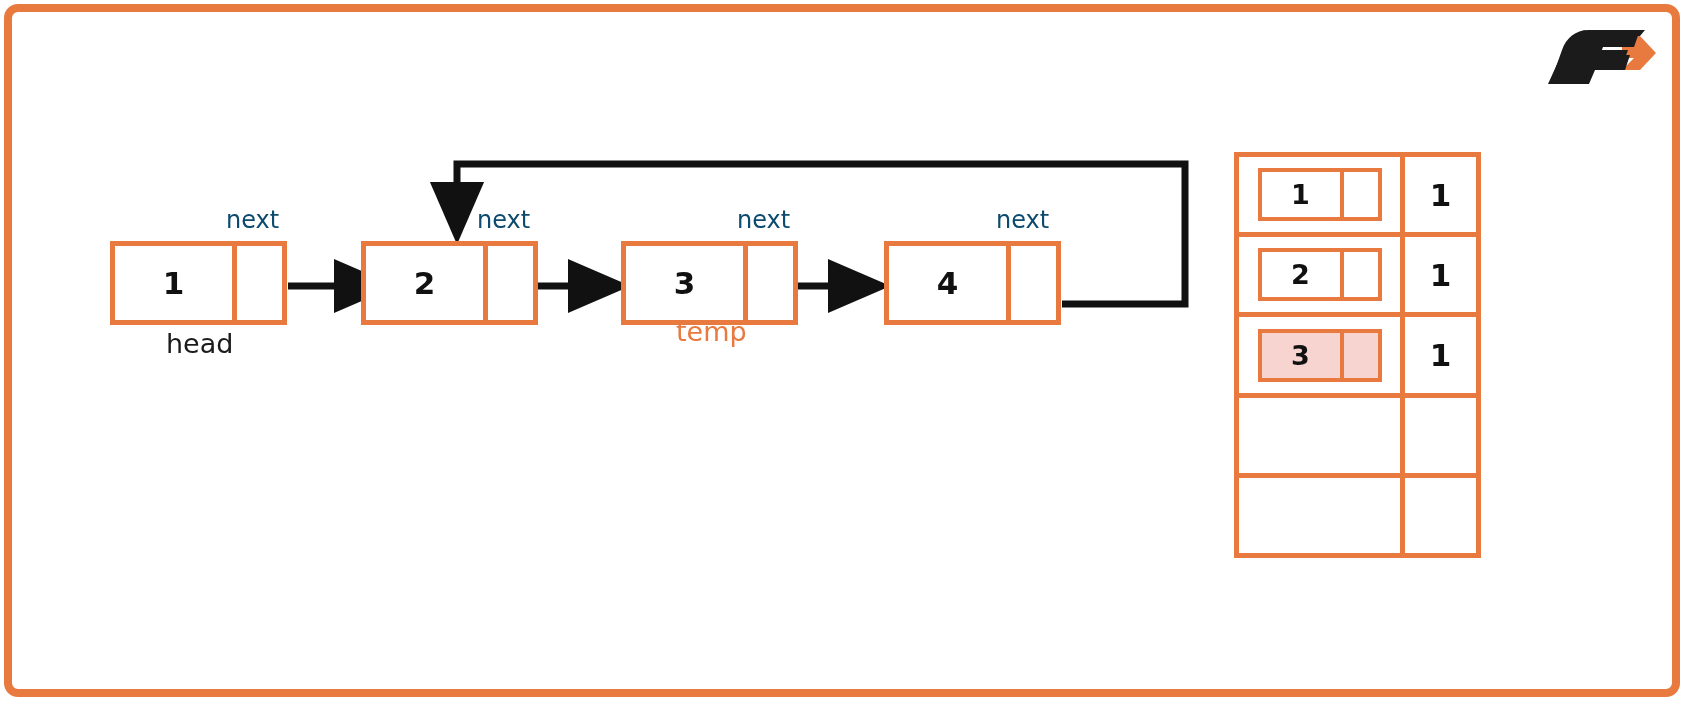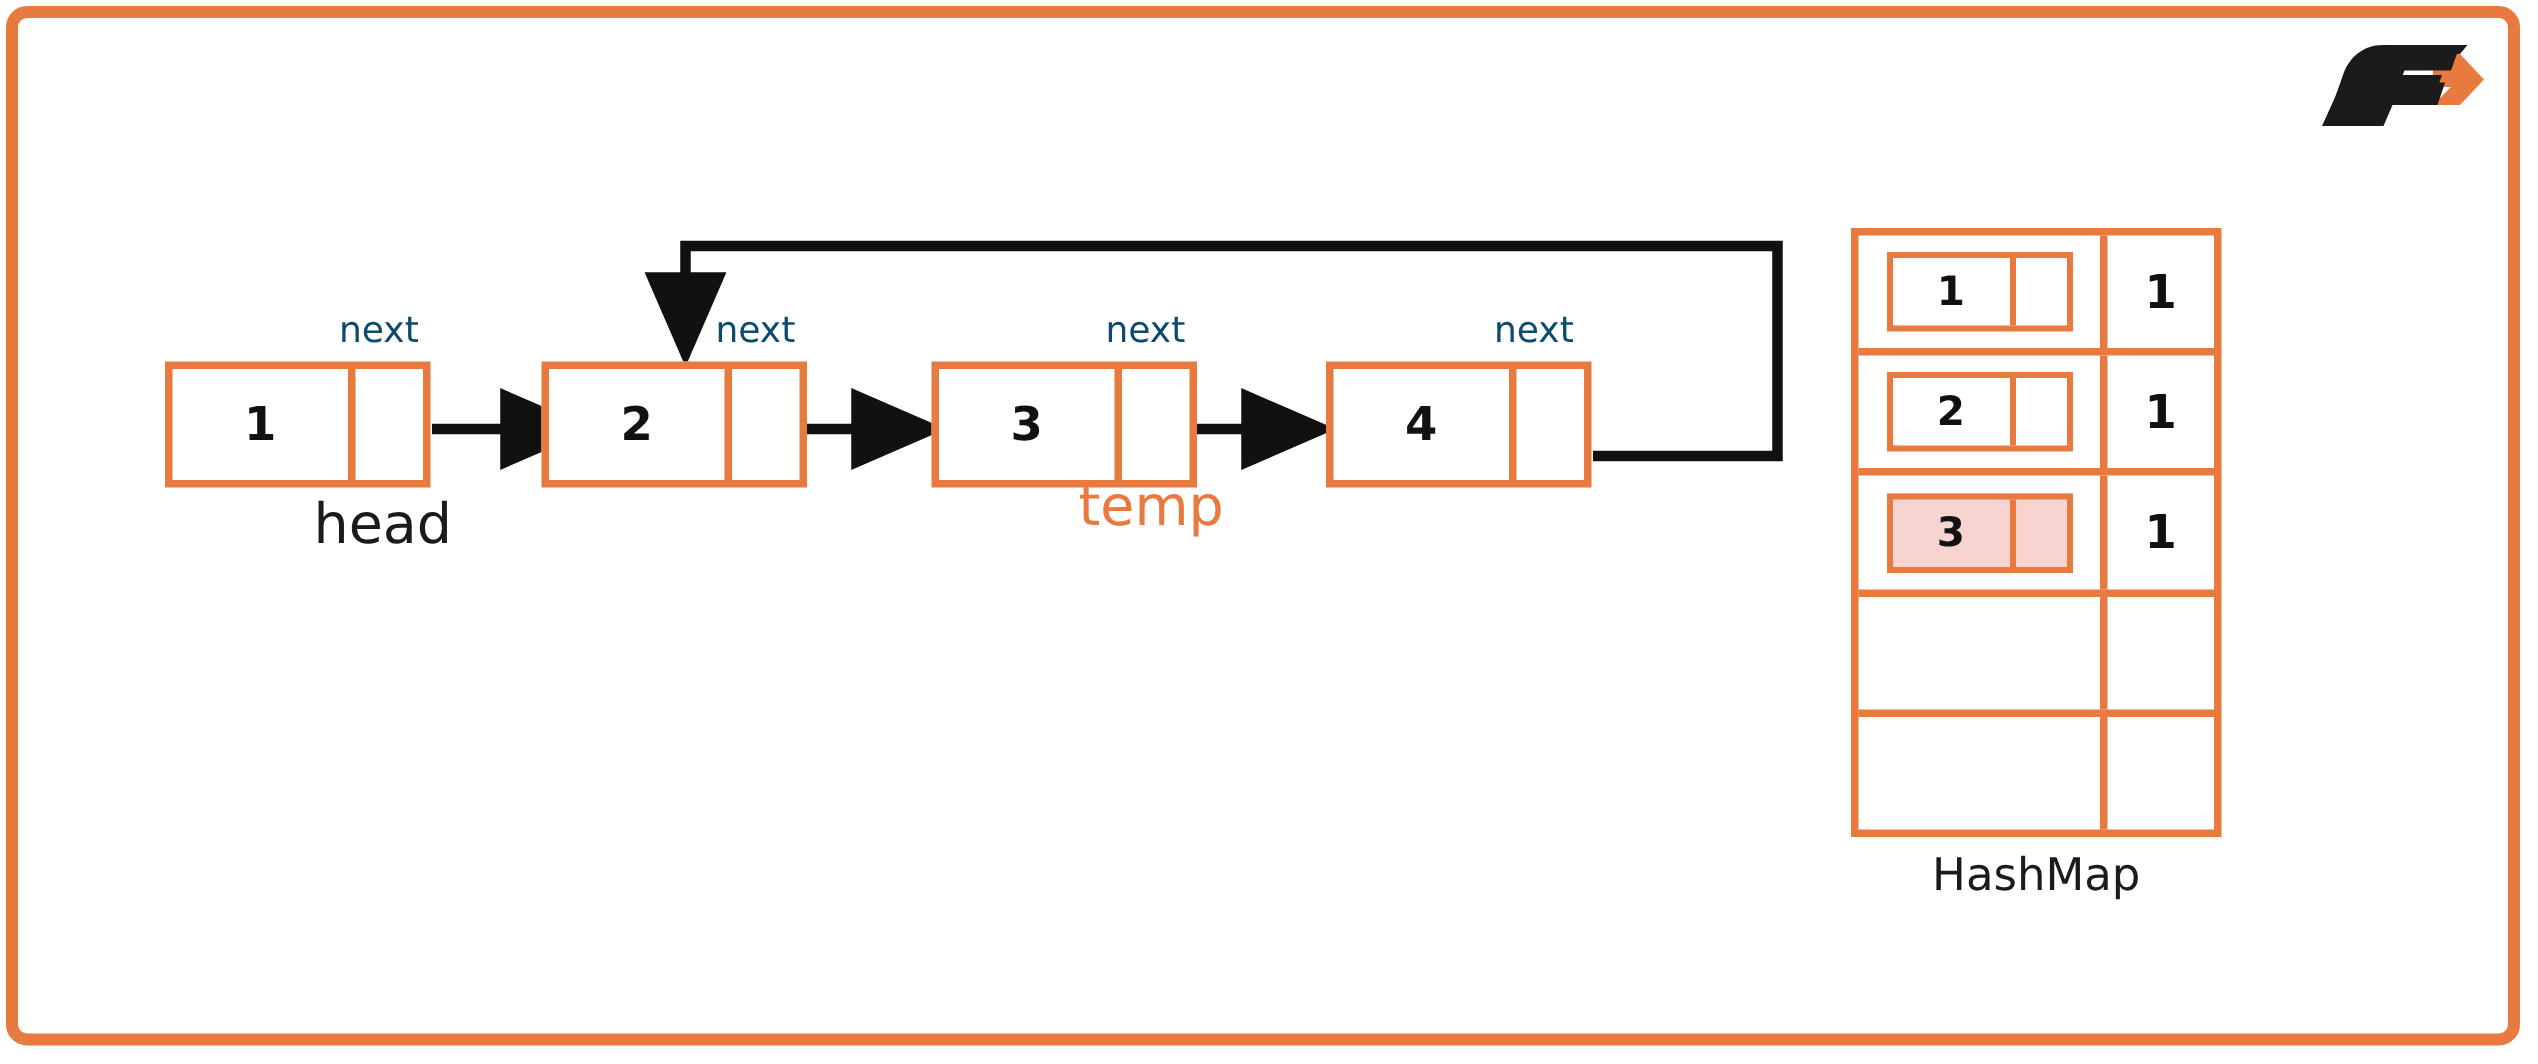--- a/index.html
+++ b/index.html
@@ -64,24 +64,23 @@
   }
 
   .next-label {
     position: absolute;
     font-size: 24px;
     color: #0c4a6e;
     white-space: nowrap;
   }
   .under-label {
     position: absolute;
-    font-size: 37px;
+    font-size: 27px;
     color: #1b1b1b;
     white-space: nowrap;
-    margin-left: 43px;
   }
   .under-label.accent { color: #e8793f; }
 
   
   .arrows {
     position: absolute;
     left: 0;
     top: 0;
     width: 1692px;
     height: 709px;
@@ -254,15 +253,14 @@
       <div class="hm-count"></div>
     </div>
 
     <div class="hm-row">
       <div class="hm-key"></div>
       <div class="hm-count"></div>
     </div>
 
   </div>
 
-  <div class="hm-caption">HashMap</div>
 
 </div>
 
 </body></html>

